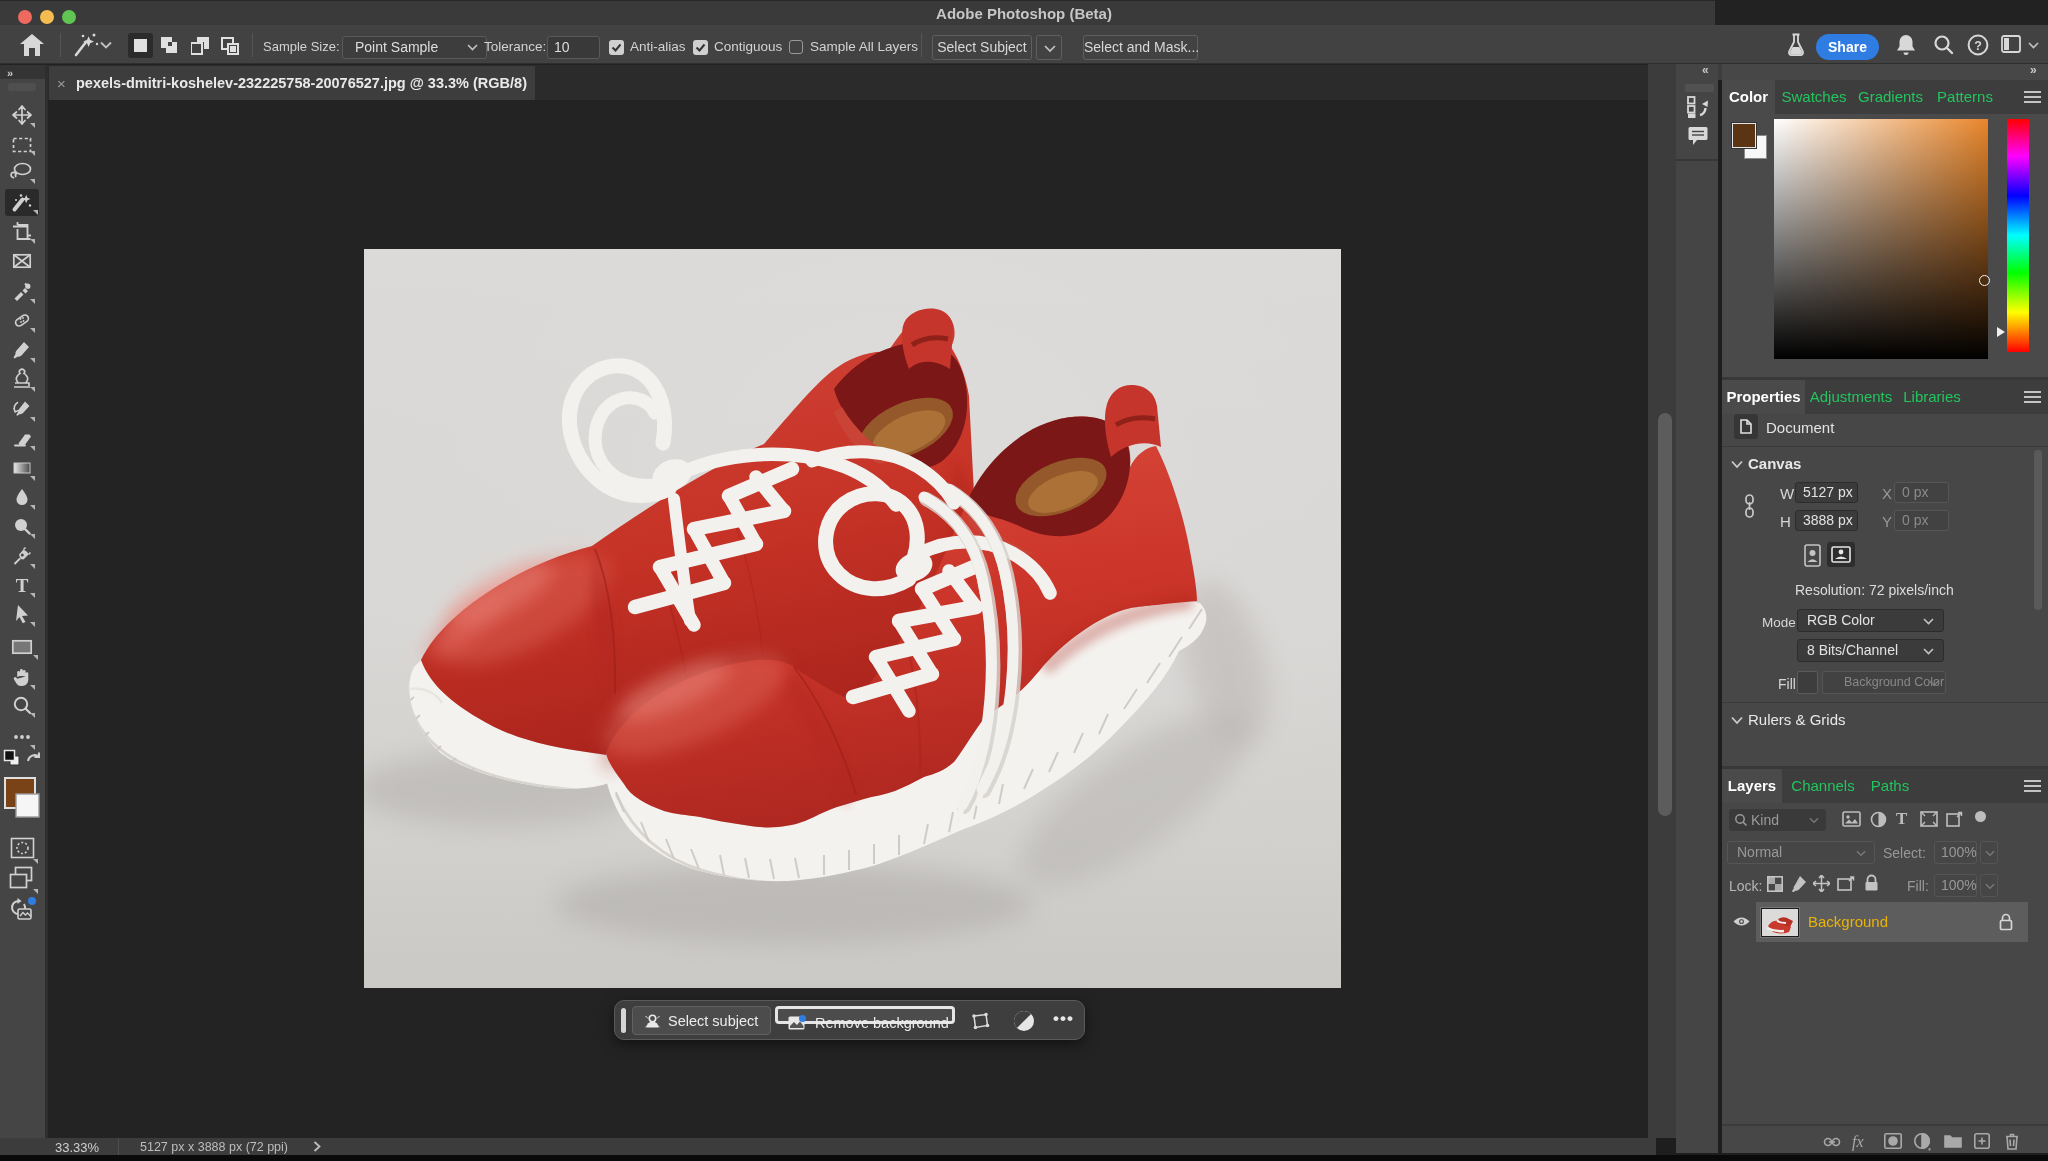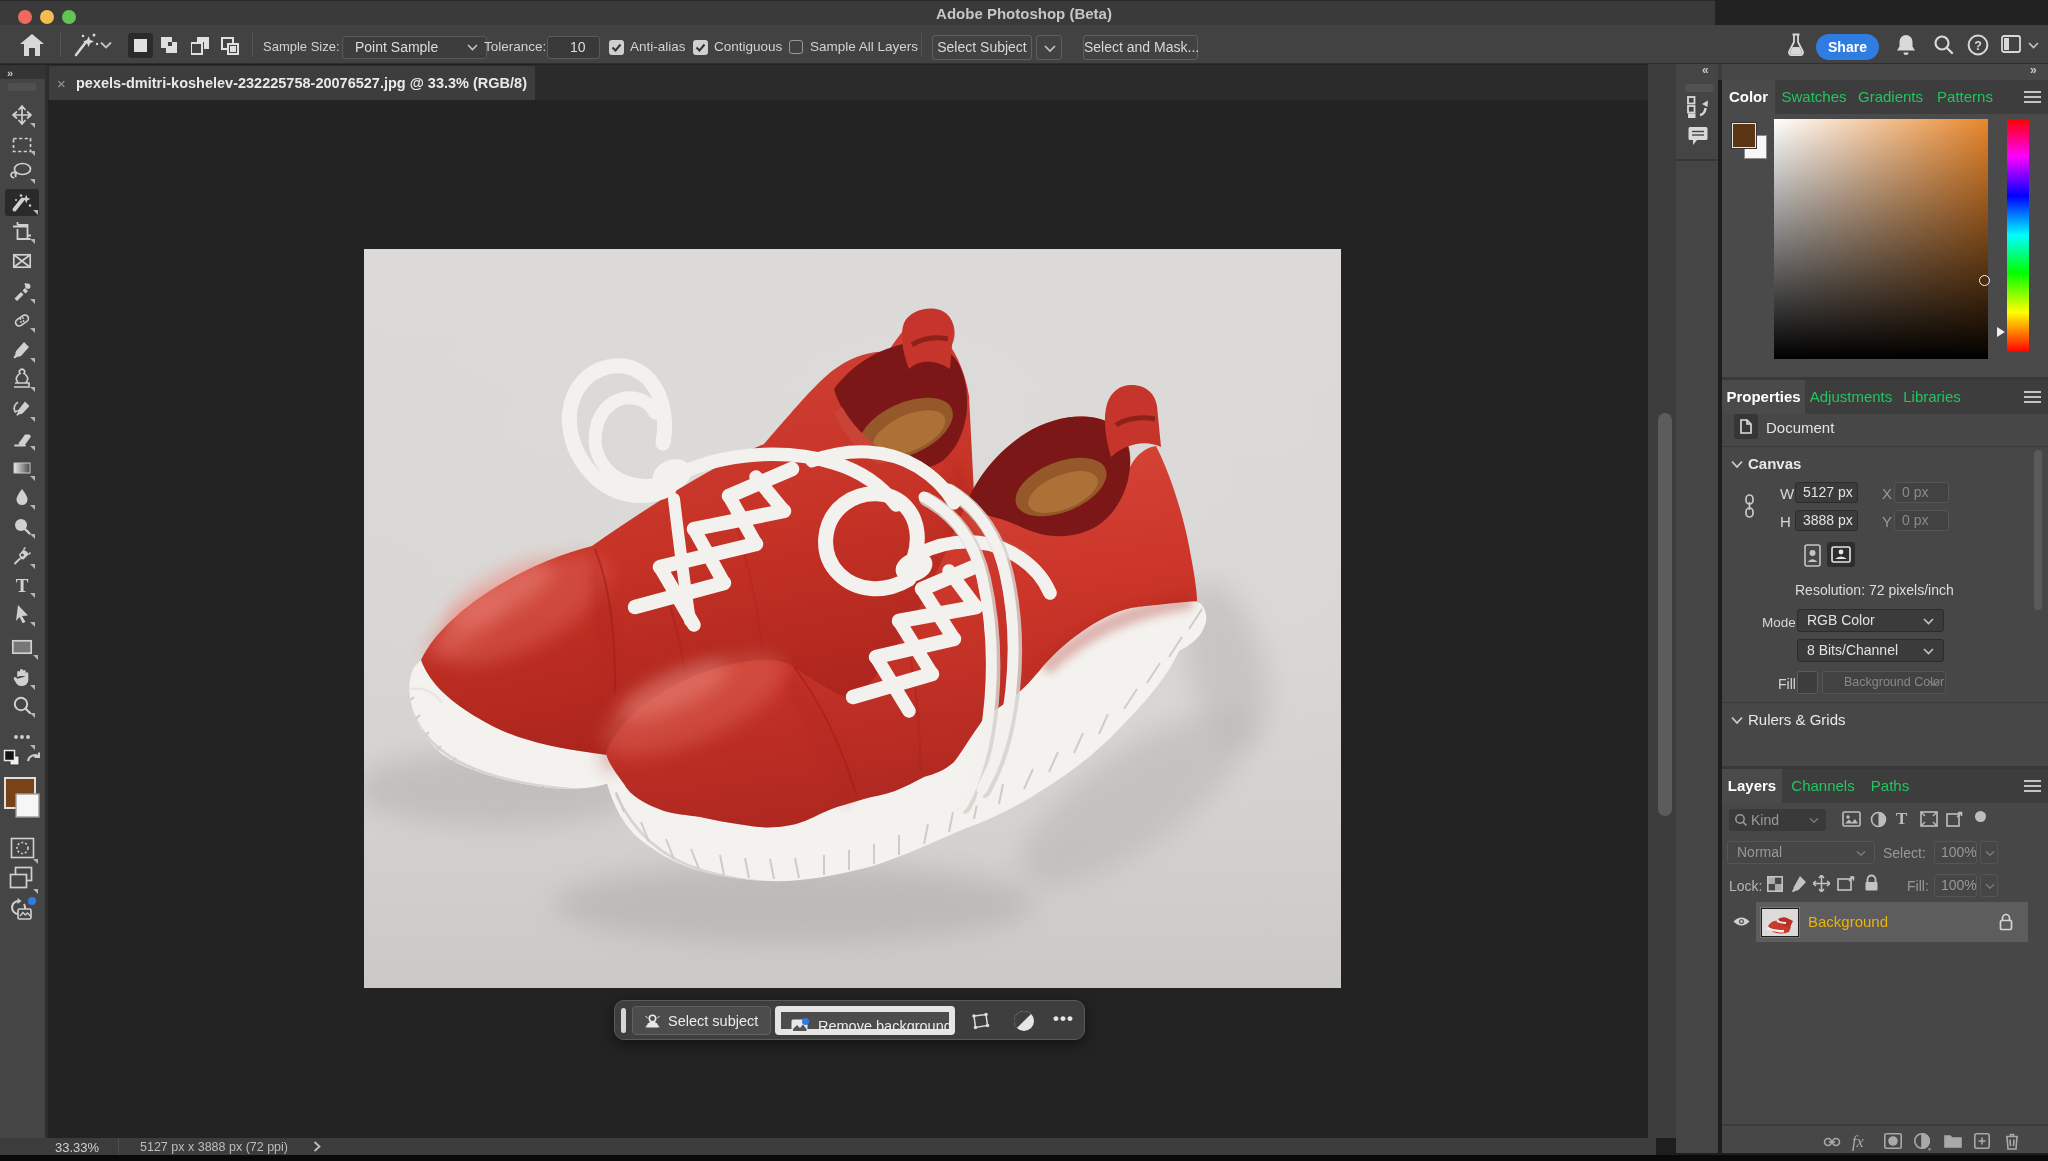--- a/index.html
+++ b/index.html
@@ -67,21 +67,21 @@
       <rect x="7" y="7" width="10" height="10" fill="#424242" stroke="#e0e0e0" stroke-width="2"></rect>
       <rect x="9" y="9" width="6" height="6" fill="#e0e0e0"></rect>
     </svg>
 <div class="abs" style="left:252px;top:8px;width:1px;height:24px;background:#555"></div>
 <div class="abs" style="left:263px;top:14px;font-size:13px;color:#d2d2d2">Sample Size:</div>
 <div class="abs" style="left:342px;top:11px;width:145px;height:23px;background:#3d3d3d;border:1px solid #5a5a5a;border-radius:3px;color:#dddddd;font-size:14px;line-height:21px"><span style="margin-left:12px">Point Sample</span>
 <svg class="abs" style="right:8px;top:7px" width="11" height="7" viewBox="0 0 11 7">
         <path d="M1 1 L5.5 5.5 L10 1" stroke="#c2c2c2" stroke-width="1.6" fill="none"></path>
       </svg></div>
 <div class="abs" style="left:484px;top:14px;font-size:13.5px;color:#d2d2d2">Tolerance:</div>
-<div class="abs" style="left:547px;top:11px;width:53px;height:23px;background:#393939;border:1px solid #5a5a5a;border-radius:3px;color:#dddddd;font-size:14px;line-height:21px"><span style="margin-left:22px">10</span></div>
+<div class="abs" style="left:547px;top:11px;width:53px;height:23px;background:#393939;border:1px solid #5a5a5a;border-radius:3px;color:#dddddd;font-size:14px;line-height:21px"><span style="margin-left:6px">10</span></div>
 <svg class="abs" style="left:609px;top:15px" width="15" height="15" viewBox="0 0 15 15">
       <rect x="0" y="0" width="15" height="15" rx="3" fill="#d0d0d0"></rect>
       <path d="M3.5 7.5 L6.5 10.5 L11.5 4.5" stroke="#333" stroke-width="2" fill="none"></path>
     </svg>
 <div class="abs" style="left:630px;top:14px;font-size:13.5px;color:#d2d2d2">Anti-alias</div>
 <svg class="abs" style="left:693px;top:15px" width="15" height="15" viewBox="0 0 15 15">
       <rect x="0" y="0" width="15" height="15" rx="3" fill="#d0d0d0"></rect>
       <path d="M3.5 7.5 L6.5 10.5 L11.5 4.5" stroke="#333" stroke-width="2" fill="none"></path>
     </svg>
 <div class="abs" style="left:714px;top:14px;font-size:13.5px;color:#d2d2d2">Contiguous</div>
@@ -435,21 +435,21 @@
 <div id="ctxbar" class="abs" style="left:614px;top:1000px;width:471px;height:40px;background:#3e3e3e;border:1px solid #5a5a5a;border-radius:10px;box-shadow:0 4px 14px rgba(0,0,0,0.5)">
 <div class="abs" style="left:6px;top:7px;width:5px;height:25px;background:#d6d6d6;border-radius:2.5px"></div>
 <div class="abs" style="left:17px;top:5px;width:139px;height:29px;background:#4c4c4c;border:1px solid #616161;border-radius:4px">
 <svg class="abs" style="left:11px;top:6px" width="17" height="17" viewBox="0 0 17 17">
         <circle cx="8.5" cy="5.5" r="3.2" stroke="#e8e8e8" stroke-width="1.6" fill="none"></circle>
         <path d="M2.5 14.5 a6 6 0 0 1 12 0Z" fill="#e8e8e8"></path>
         <path d="M1.5 3 l2.5 2.5 M15.5 3 L13 5.5 M1.5 14 l2.5-2 M15.5 14 l-2.5-2" stroke="#e8e8e8" stroke-width="1"></path>
       </svg>
 <span class="abs" style="left:35px;top:6px;font-size:14.5px;color:#ececec;white-space:nowrap">Select subject</span>
     </div>
-<div class="abs" style="left:160px;top:5px;width:180px;height:29px;background:#4c4c4c;border:6px solid #e5e5e5;border-radius:4px">
+<div class="abs" style="left:160px;top:5px;width:180px;height:18px;background:#4c4c4c;border:3px solid #e5e5e5;border-radius:4px">
 <svg class="abs" style="left:10px;top:6px" width="19" height="17" viewBox="0 0 19 17">
         <rect x="0.5" y="1.5" width="16" height="13" rx="1.5" fill="#e8e8e8"></rect>
         <path d="M2 11 l4-4 3 3 3-3.5 3.5 4.5 v2 h-13.5Z" fill="#555"></path>
         <circle cx="14.5" cy="3.5" r="3.5" fill="#2f7de3"></circle>
       </svg>
 <span class="abs" style="left:37px;top:6px;font-size:14.5px;color:#ececec;white-space:nowrap">Remove background</span>
     </div>
 <svg class="abs" style="left:355px;top:11px" width="20" height="18" viewBox="0 0 20 18">
       <path d="M4 4 L16 2.5 L17.5 13.5 L5.5 15.5 Z" stroke="#dcdcdc" stroke-width="1.5" fill="none"></path>
       <g fill="#dcdcdc">

